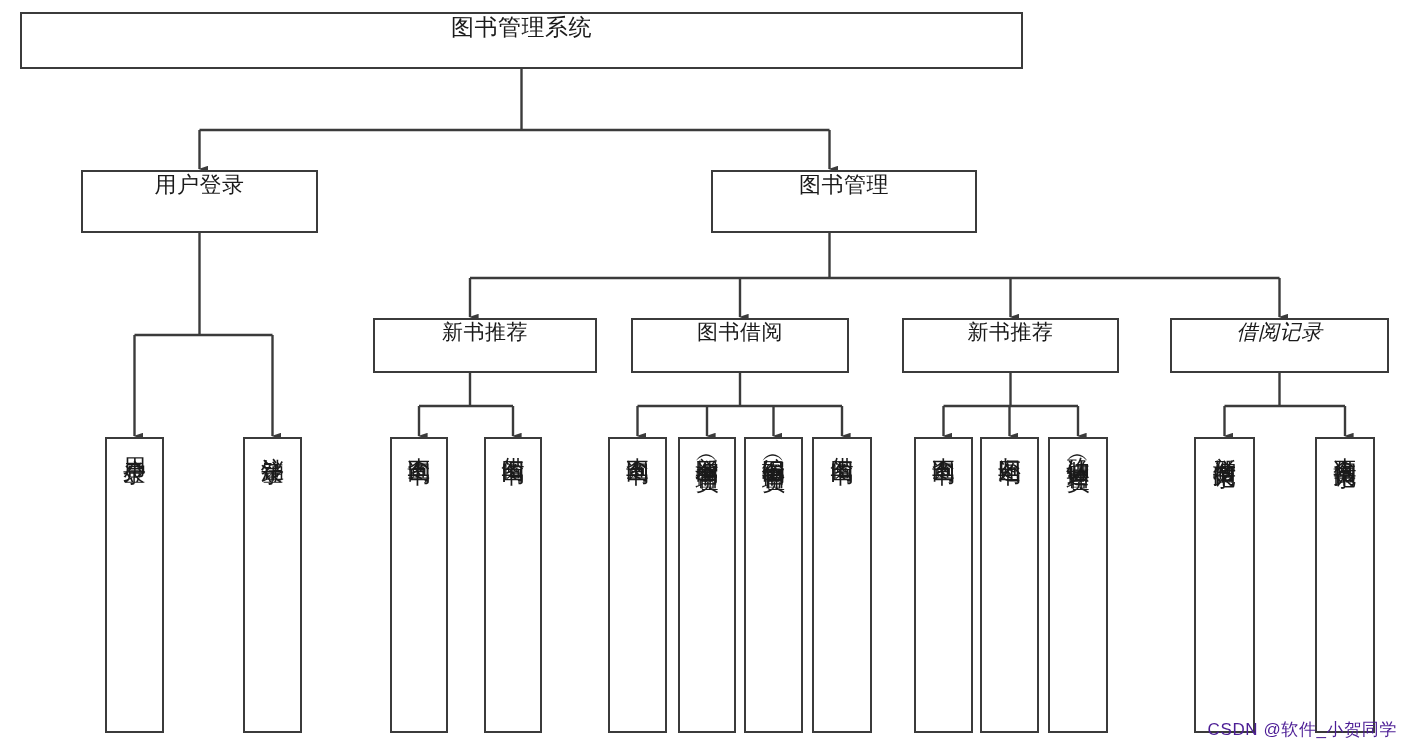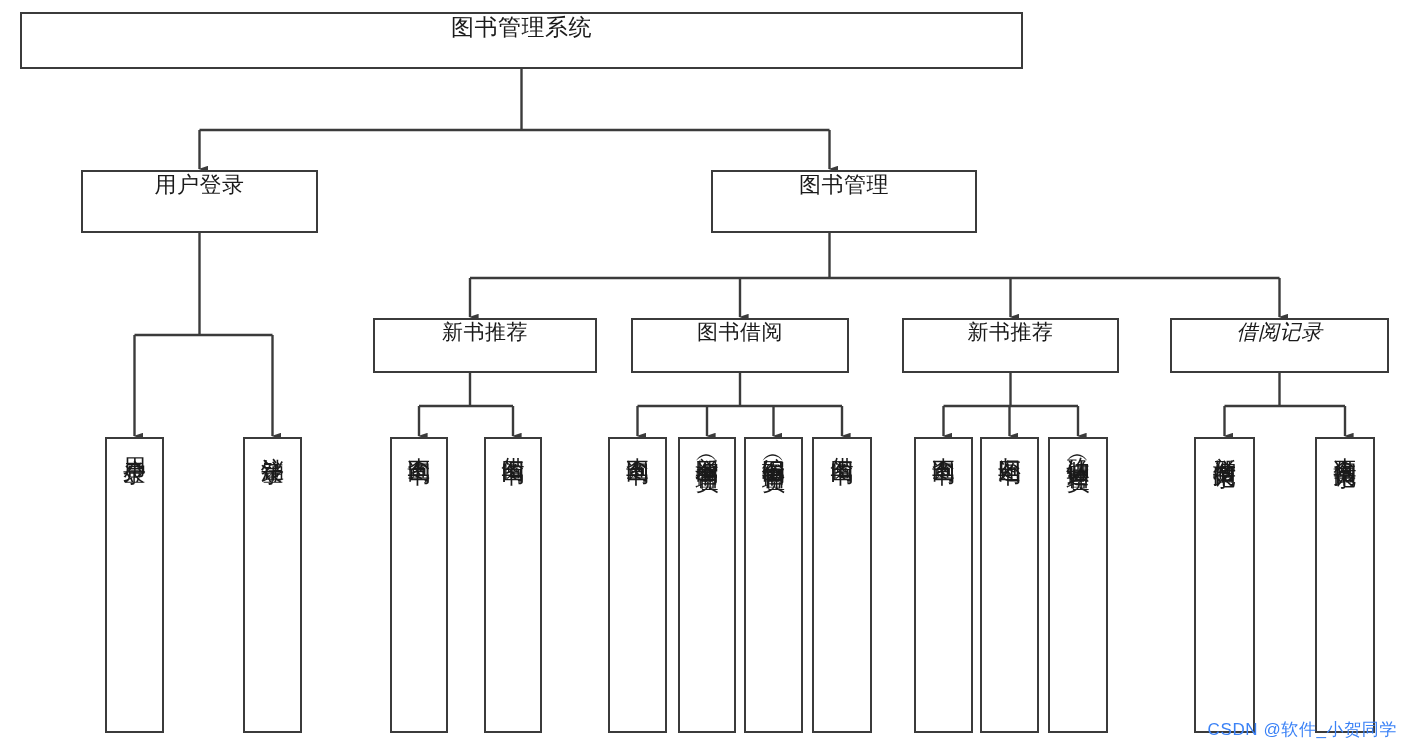--- a/index.html
+++ b/index.html
@@ -51,21 +51,21 @@
   }
   .size-root  { font-size: 23px; }
   .size-l2    { font-size: 22px; }
   .size-l3    { font-size: 21px; }
   .size-leaf  { font-size: 23px; }
   #watermark {
     position: absolute;
     right: 8px;
     bottom: 6px;
     font-size: 17px;
-    color: #3b82f6;
+    color: #4c1d95;
     letter-spacing: 0.6px;
     white-space: nowrap;
     pointer-events: none;
   }
 </style>
 </head>
 <body>
 
 <div id="diagram-root">
 

